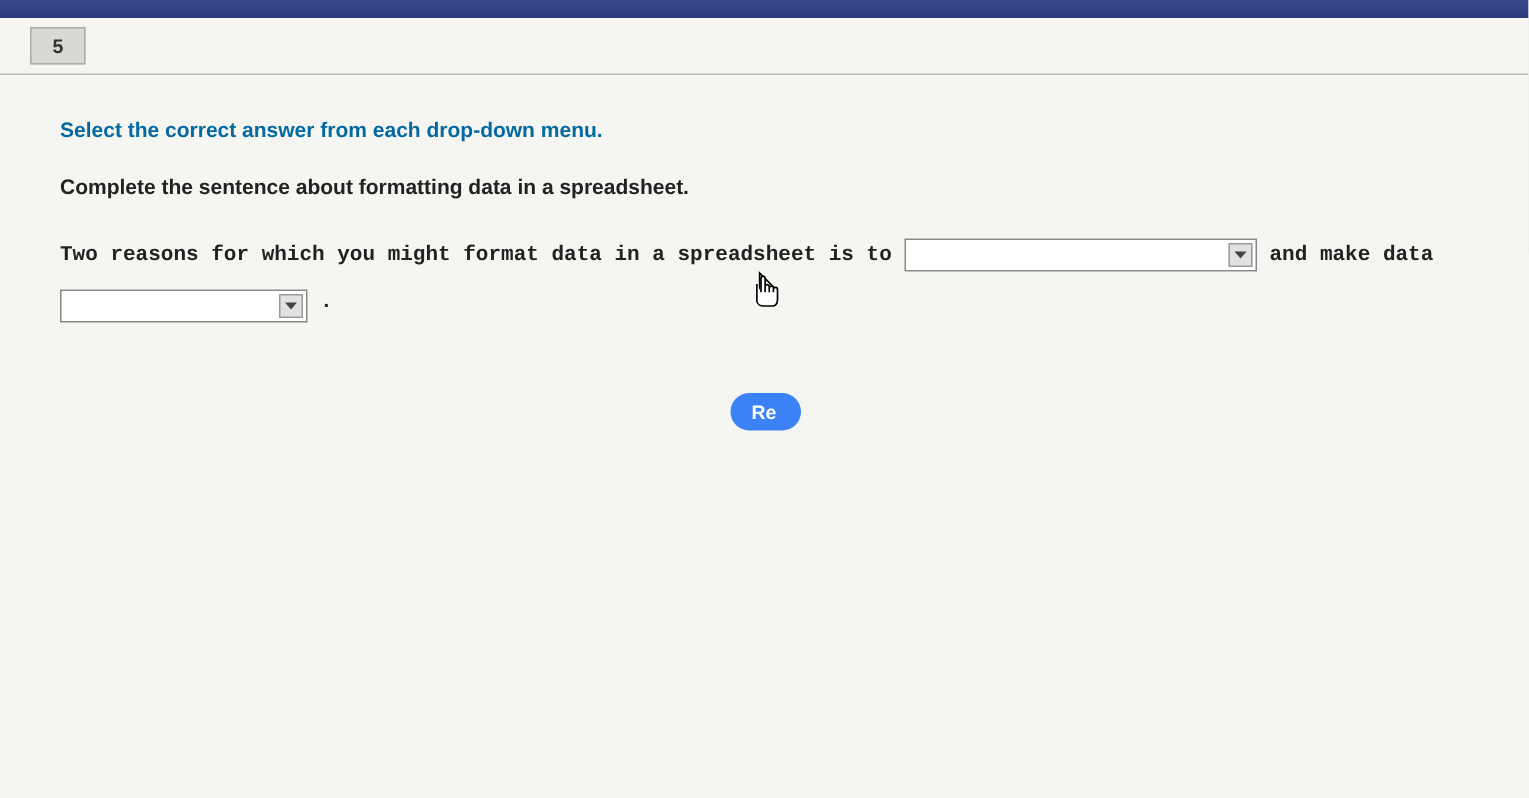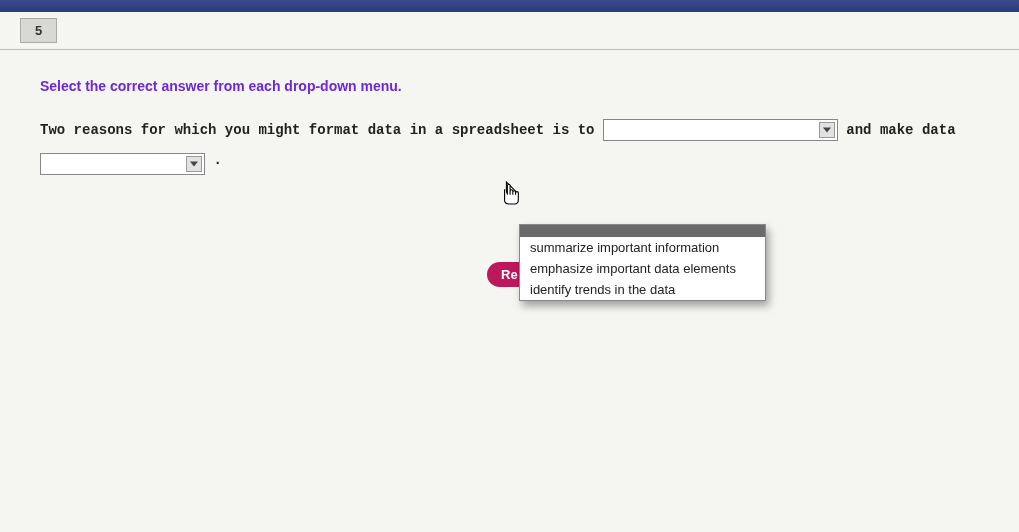--- a/index.html
+++ b/index.html
@@ -39,21 +39,21 @@
     .divider {
       border-top: 1px solid #bbb;
       margin-top: 6px;
     }
     .main {
       padding: 28px 40px;
     }
     .instruction {
       font-size: 14px;
       font-weight: bold;
-      color: #6d28d9;
+      color: #0369a1;
       margin-bottom: 22px;
     }
     .subtext {
       font-size: 14px;
       font-weight: bold;
       color: #222;
       margin-bottom: 24px;
     }
     .sentence-row {
       font-size: 14px;
@@ -129,21 +129,21 @@
       font-size: 13px;
       font-weight: normal;
       color: #222;
       cursor: pointer;
       white-space: nowrap;
     }
     .reset-btn {
       position: absolute;
       left: 487px;
       top: 250px;
-      background: #be185d;
+      background: #3b82f6;
       color: #fff;
       border-radius: 14px;
       padding: 5px 16px 5px 14px;
       font-size: 13px;
       font-weight: bold;
       z-index: 5;
       cursor: pointer;
     }
     .period {
       font-size: 14px;
@@ -159,20 +159,21 @@
 
   <div class="question-tab">
     <span>5</span>
   </div>
   <div class="divider"></div>
 
   <div class="main">
 
     <div class="instruction">Select the correct answer from each drop-down menu.</div>
 
+    <div class="subtext">Complete the sentence about formatting data in a spreadsheet.</div>
 
     <div class="sentence-row">
       <span class="inline-text">Two reasons for which you might format data in a spreadsheet is to</span>
       <span class="dropdown large">
         <span></span>
         <span class="dd-arrow">
           <svg viewBox="0 0 10 6">
               <path d="M0 0 L5 6 L10 0 Z" fill="#444"></path>
             </svg>
         </span>
@@ -191,25 +192,19 @@
         <span class="period">.</span>
       </div>
     </div>
 
   </div>
 
   <div class="reset-btn">
     <span>Re</span>
   </div>
 
-  <div class="dropdown-list">
-    <div class="dd-header"></div>
-    <div class="dd-option">summarize important information</div>
-    <div class="dd-option">emphasize important data elements</div>
-    <div class="dd-option">identify trends in the data</div>
-  </div>
 
   <svg class="cursor-icon" viewBox="0 0 24 28">
     <path d="M7 2 L7 18 L10 15 L13 21 L16 19 L13 13 L18 13 Z" fill="#fff" stroke="#000" stroke-width="1.2"></path>
     <path d="M5 10 L5 22 C5 25 8 26 10 26 L16 26 C19 26 20 24 20 21 L20 14 C20 12 17 12 17 14 L17 16 L17 13 C17 11 14 11 14 13 L14 16 L14 12 C14 10 11 10 11 12 L11 16 L11 6 C11 4 8 4 8 6 L8 16" fill="#fff" stroke="#000" stroke-width="1.2"></path>
   </svg>
 
 </div>
 
 </body></html>

